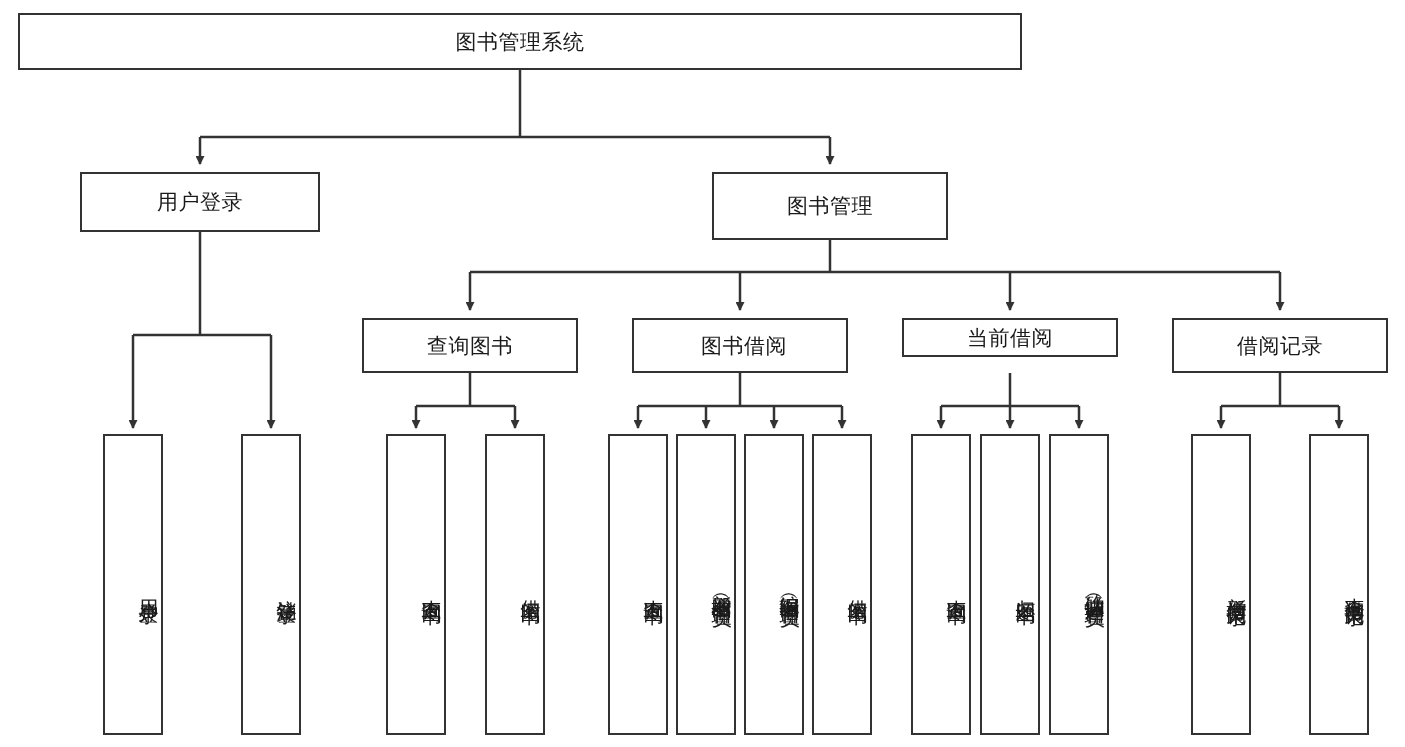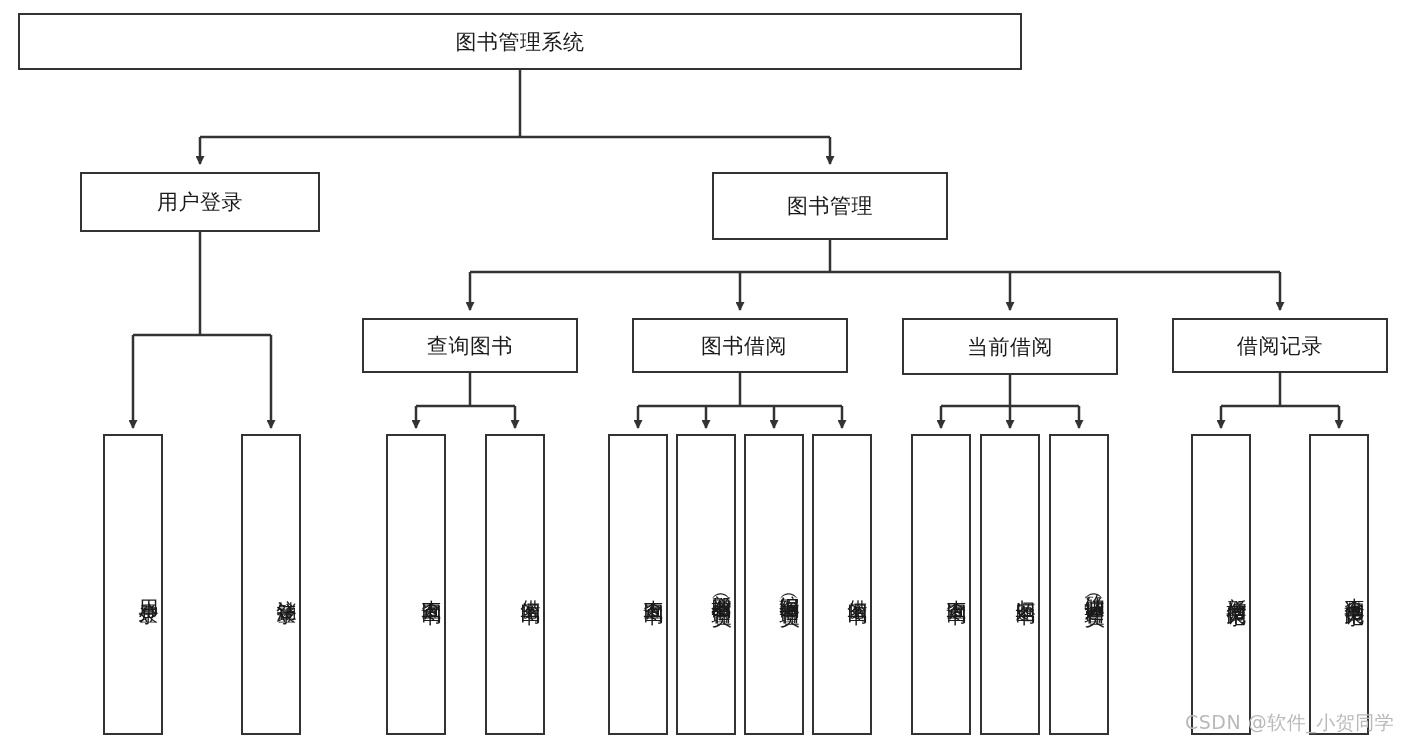--- a/index.html
+++ b/index.html
@@ -129,21 +129,21 @@
   <div class="node horiz" style="left:712px; top:172px; width:236px; height:68px;">
     <span>图书管理</span>
   </div>
 
   <div class="node horiz" style="left:362px; top:318px; width:216px; height:55px;">
     <span>查询图书</span>
   </div>
   <div class="node horiz" style="left:632px; top:318px; width:216px; height:55px;padding-left:8px;">
     <span>图书借阅</span>
   </div>
-  <div class="node horiz" style="left:902px; top:318px; width:216px; height:57px;">
+  <div class="node horiz" style="left:902px; top:318px; width:216px; height:39px;">
     <span>当前借阅</span>
   </div>
   <div class="node horiz" style="left:1172px; top:318px; width:216px; height:55px;align-items:center;">
     <span>借阅记录</span>
   </div>
 
   <div class="node vert" style="left:103px; top:434px; width:60px; height:301px;">
     <span>用户登录</span>
   </div>
   <div class="node vert" style="left:241px; top:434px; width:60px; height:301px;">
@@ -180,15 +180,14 @@
     <span>确认归还（管理员）</span>
   </div>
 
   <div class="node vert" style="left:1191px; top:434px; width:60px; height:301px;">
     <span>新增借阅记录</span>
   </div>
   <div class="node vert" style="left:1309px; top:434px; width:60px; height:301px;">
     <span>查询借阅记录</span>
   </div>
 
-  <div class="watermark">CSDN @软件_小贺同学</div>
 
 </div>
 
 </body></html>

